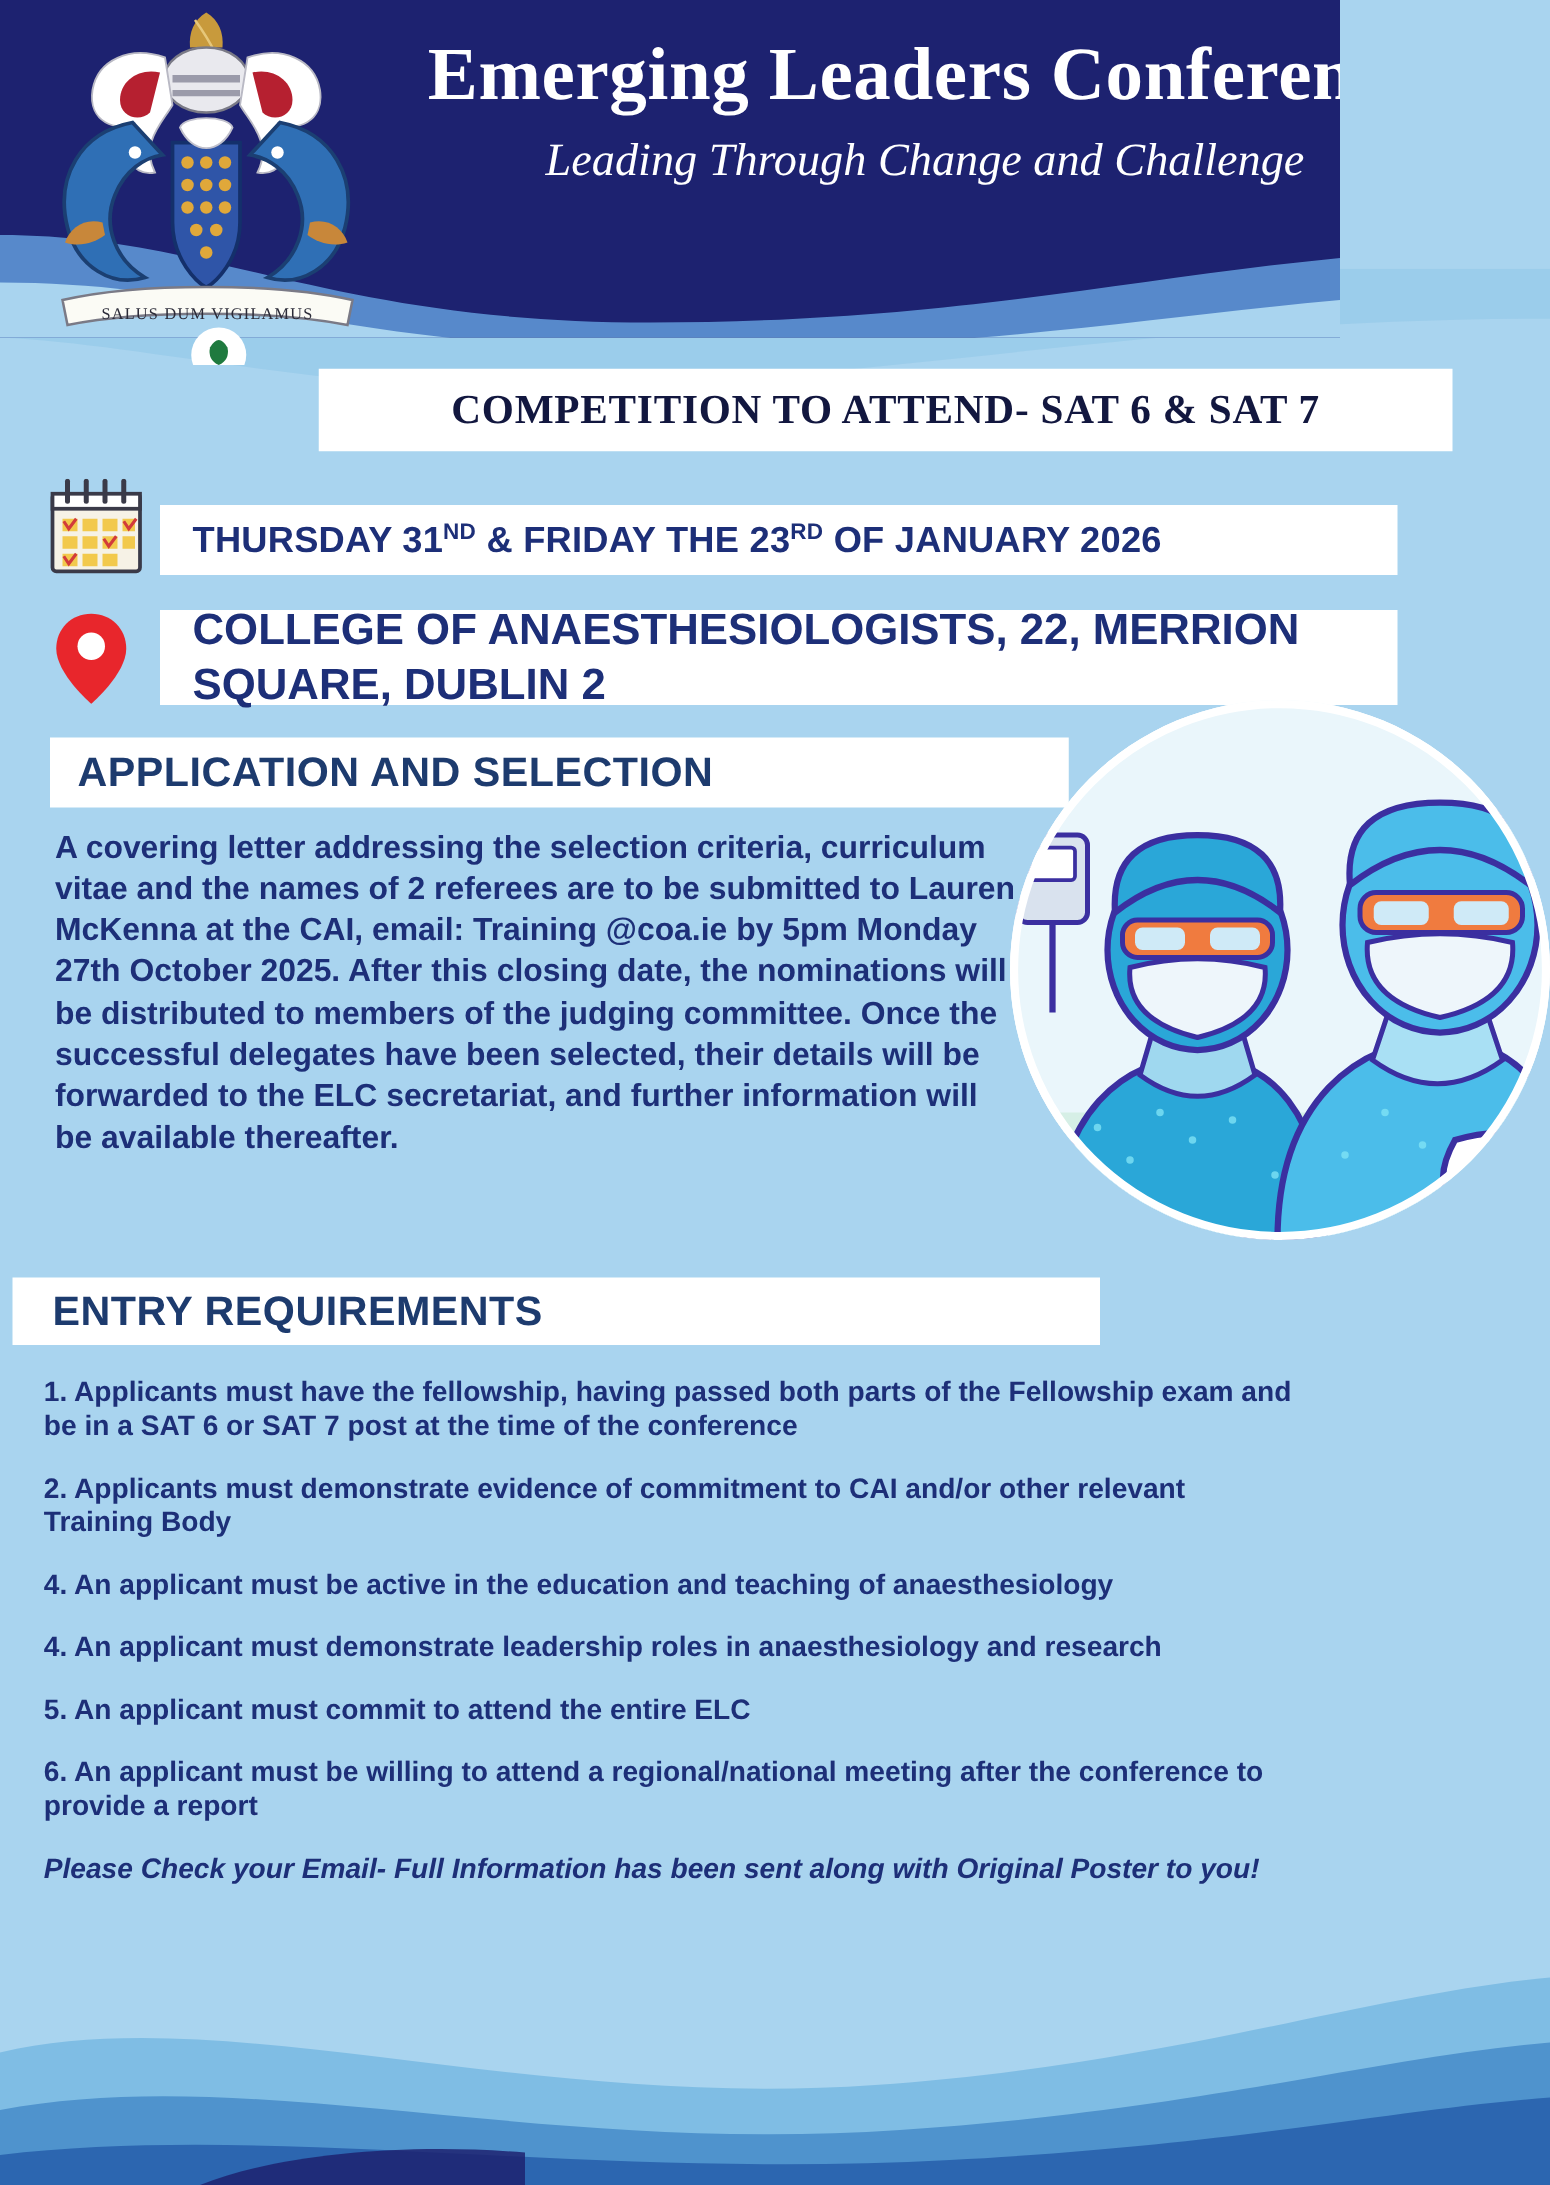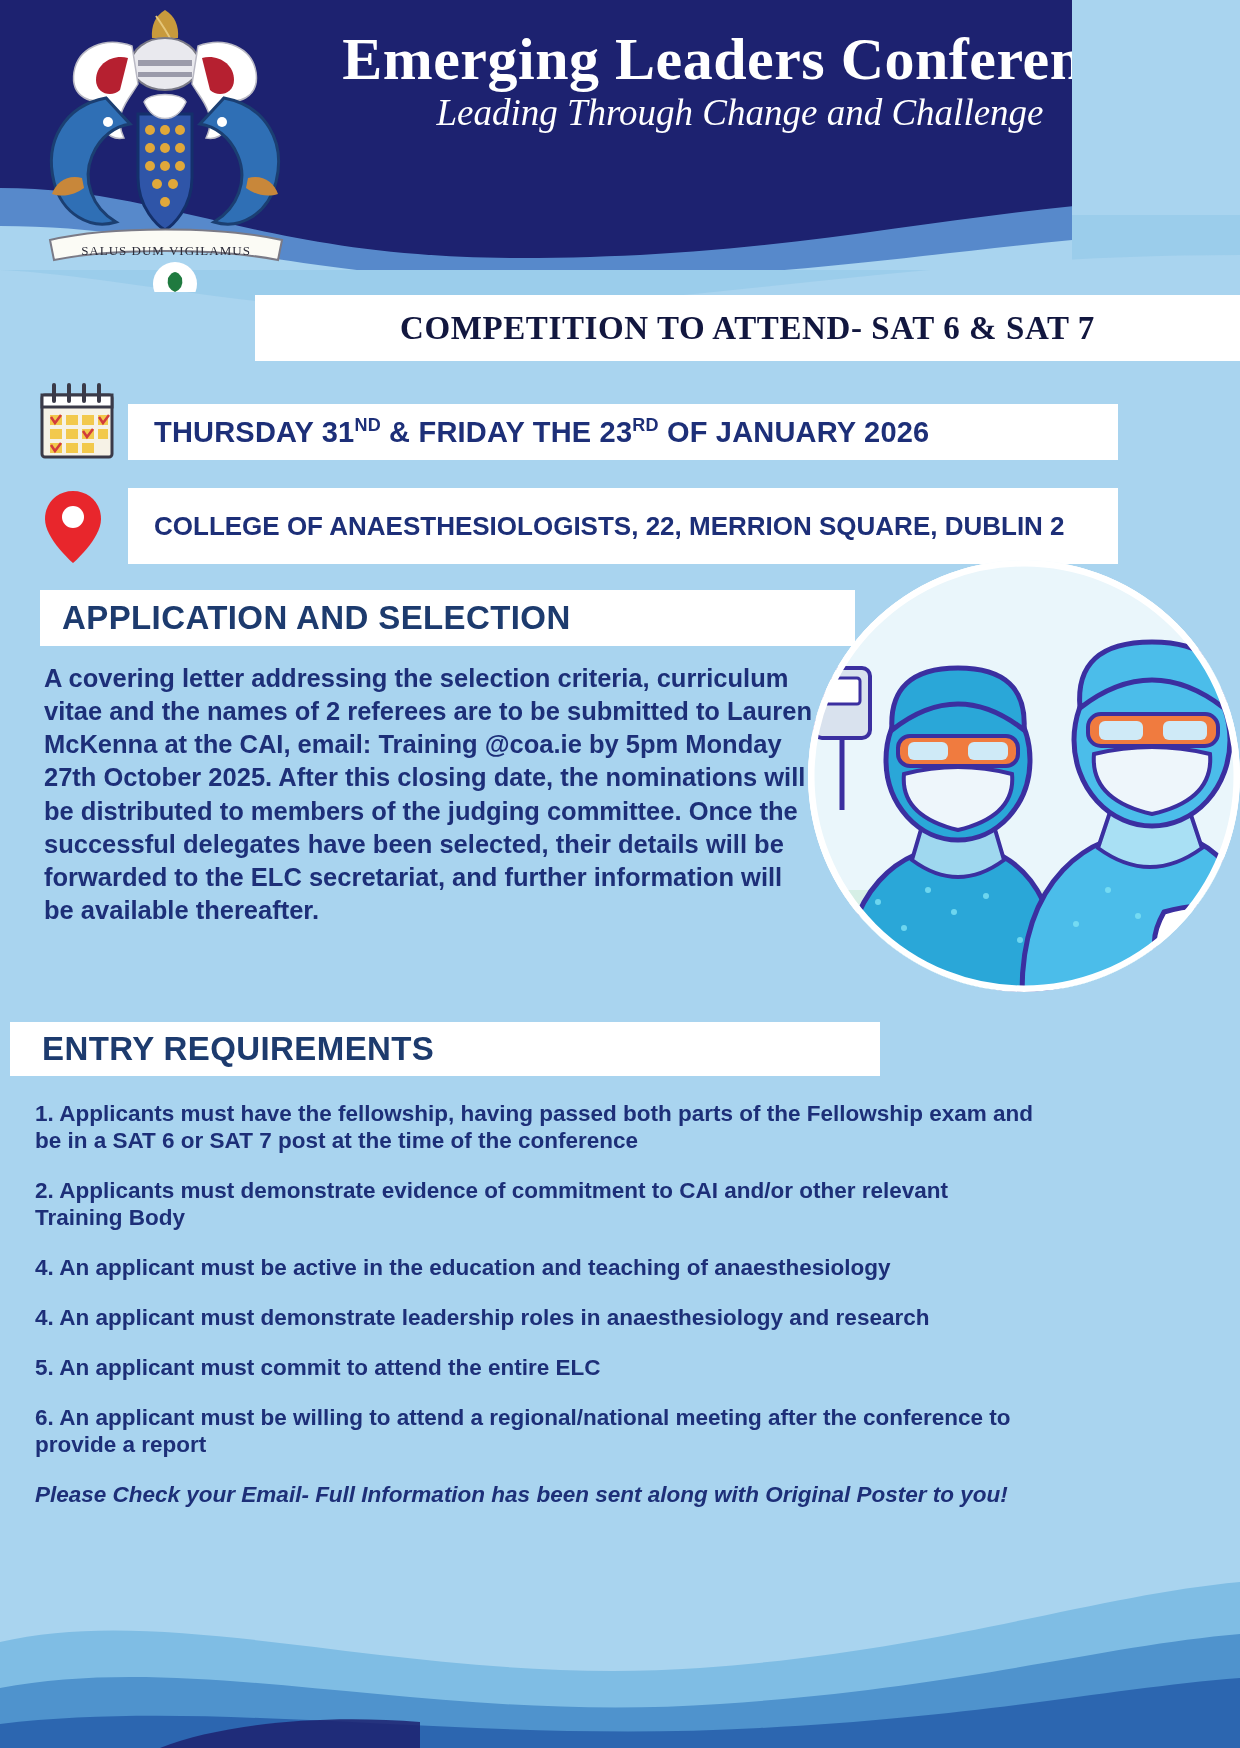--- a/index.html
+++ b/index.html
@@ -42,32 +42,33 @@
     font-size: 60px;
     color: #ffffff;
     letter-spacing: 0.5px;
     line-height: 1.05;
   }
   .conf-sub {
     font-family: "Liberation Serif", serif;
     font-style: italic;
     font-size: 37px;
     color: #ffffff;
+    margin-top: 16px;
   }
 
   
   .upper-band {
     position: absolute; left: 0; top: 215px;
     width: 1240px; height: 190px;
   }
 
   
   .comp-bar {
     position: absolute; left: 255px; top: 295px;
-    width: 985px; height: 66px;
+    width: 907px; height: 66px;
     background: #ffffff;
     display: flex; align-items: center; justify-content: center;
   }
   .comp-bar-text {
     font-family: "Liberation Serif", serif;
     font-weight: bold;
     font-size: 33px;
     color: #12173f;
     letter-spacing: 0.6px;
   }
@@ -92,21 +93,21 @@
 
   
   .loc-bar {
     position: absolute; left: 128px; top: 488px;
     width: 990px; height: 76px;
     background: #ffffff;
     display: flex; align-items: center;
     padding-left: 26px;
   }
   .loc-text {
-    font-size: 26px; font-weight: bold; color: #1d2f78;
+    font-size: 35px; font-weight: bold; color: #1d2f78;
     line-height: 1.25;
   }
   .pin-icon {
     position: absolute; left: 42px; top: 487px;
     width: 62px; height: 80px;
   }
 
   
   .app-head {
     position: absolute; left: 40px; top: 590px;

